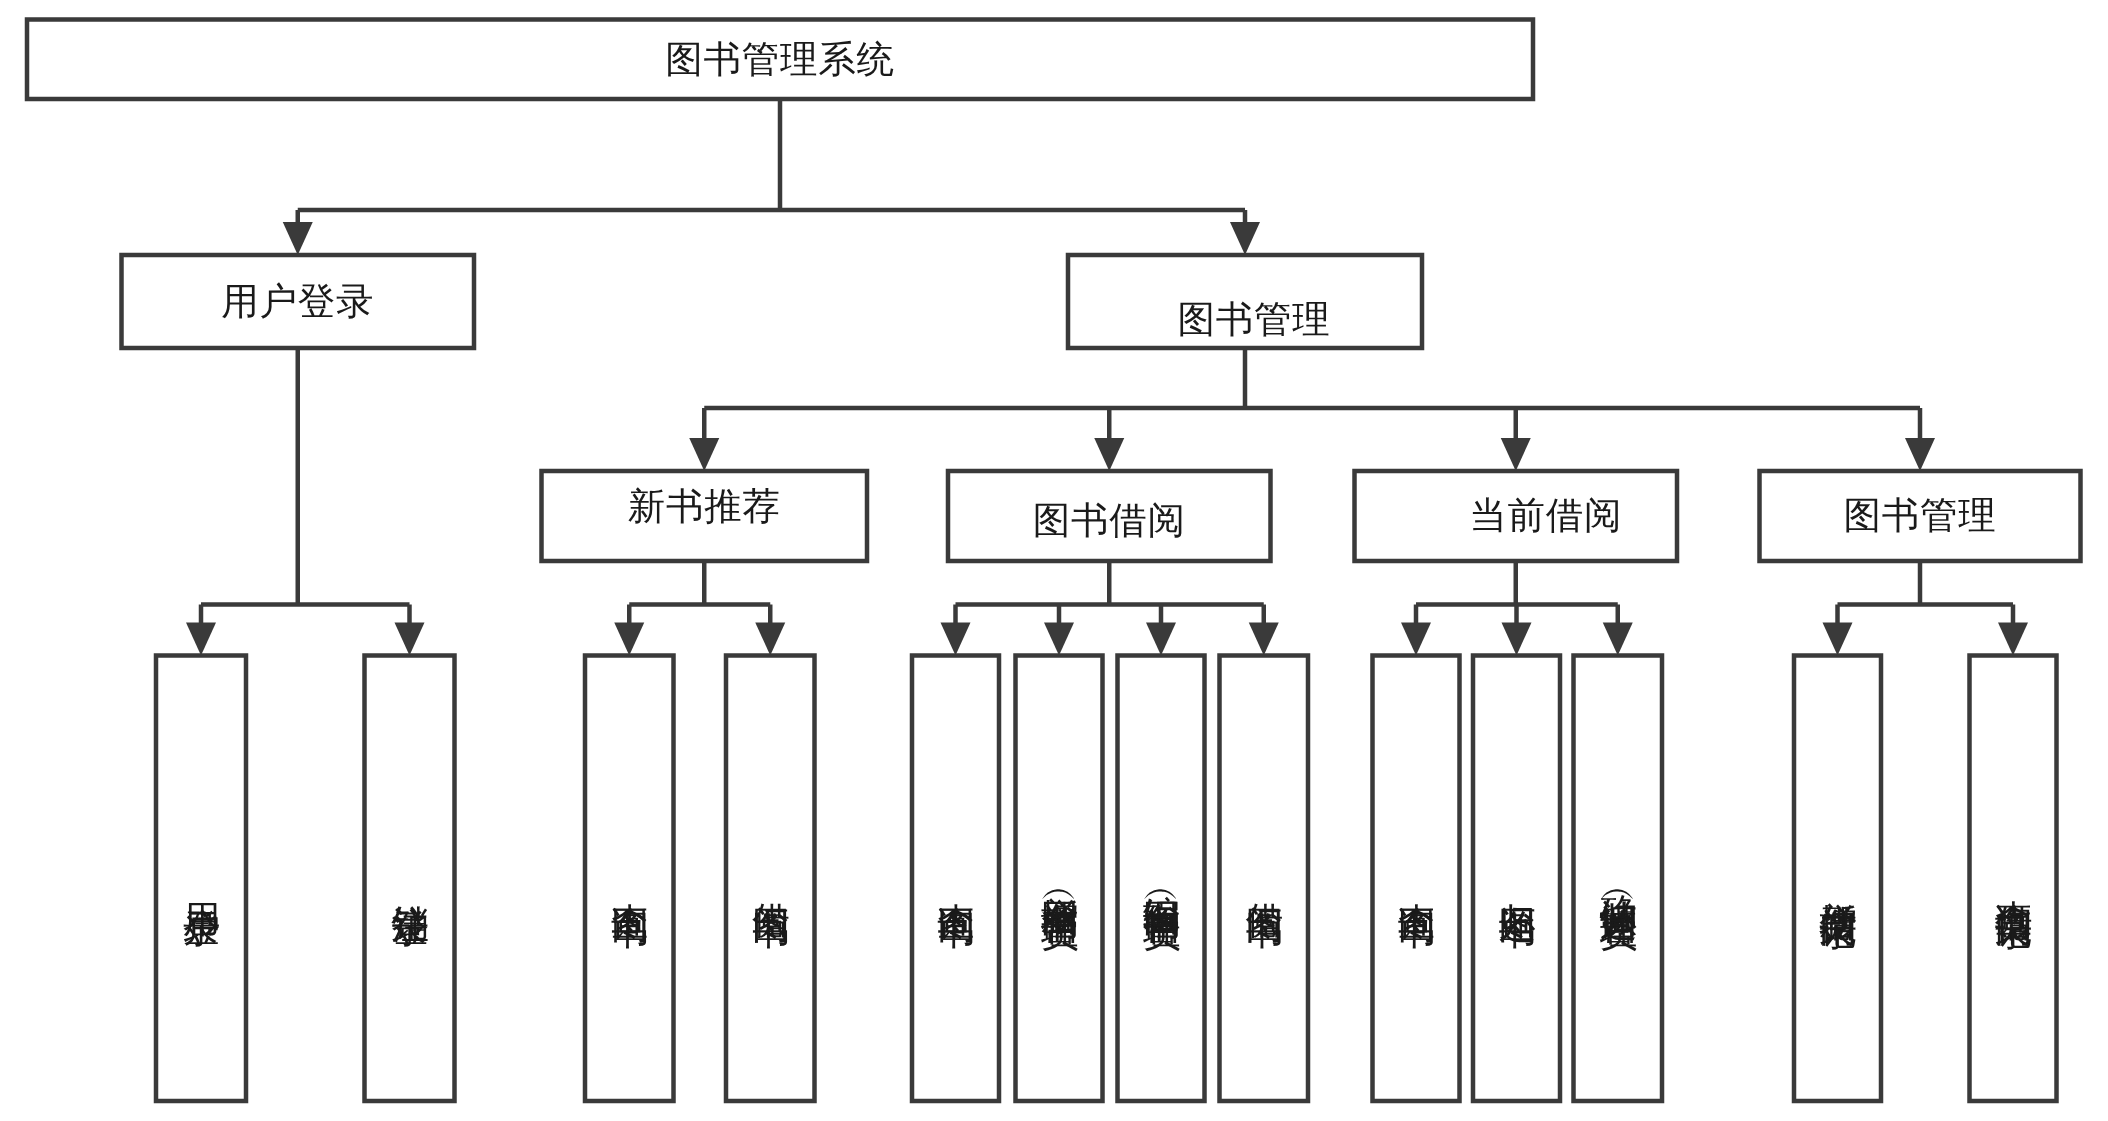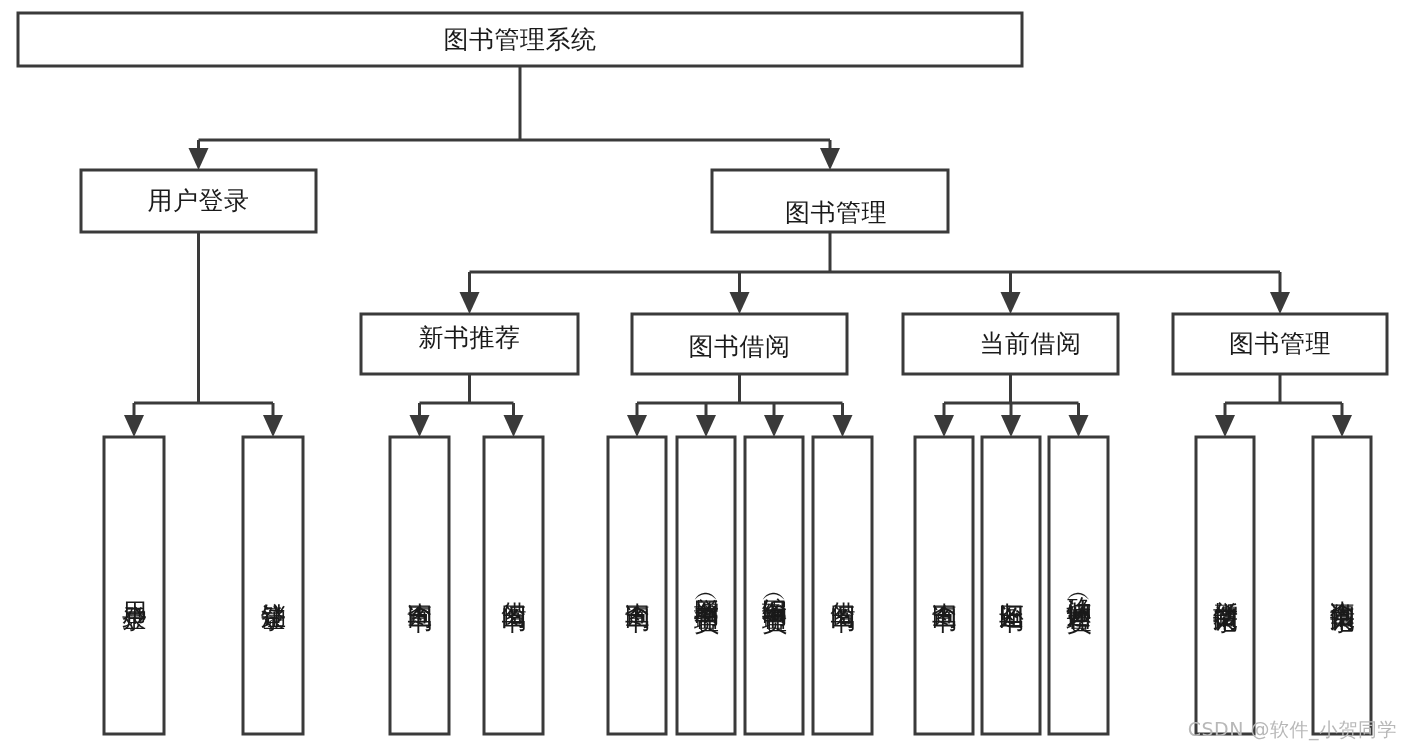--- a/index.html
+++ b/index.html
@@ -175,15 +175,14 @@
       <div class="node-label vertical" style="left: 677px; top: 437px; width: 58px; height: 297px;">新增图书（管理员）</div>
       <div class="node-label vertical" style="left: 745px; top: 437px; width: 58px; height: 297px;">编辑图书（管理员）</div>
       <div class="node-label vertical" style="left: 813px; top: 437px; width: 59px; height: 297px;">借阅图书</div>
       <div class="node-label vertical" style="left: 915px; top: 437px; width: 58px; height: 297px;">查询图书</div>
       <div class="node-label vertical" style="left: 982px; top: 437px; width: 58px; height: 297px;">归还图书</div>
       <div class="node-label vertical" style="left: 1049px; top: 437px; width: 59px; height: 297px;">确认归还（管理员）</div>
       <div class="node-label vertical" style="left: 1196px; top: 437px; width: 58px; height: 297px;">新增借阅记录</div>
       <div class="node-label vertical" style="left: 1313px; top: 437px; width: 58px; height: 297px;">查询借阅记录</div>
     </div>
 
-  <div id="watermark">CSDN @软件_小贺同学</div>
 
 </div>
 
 </body></html>

